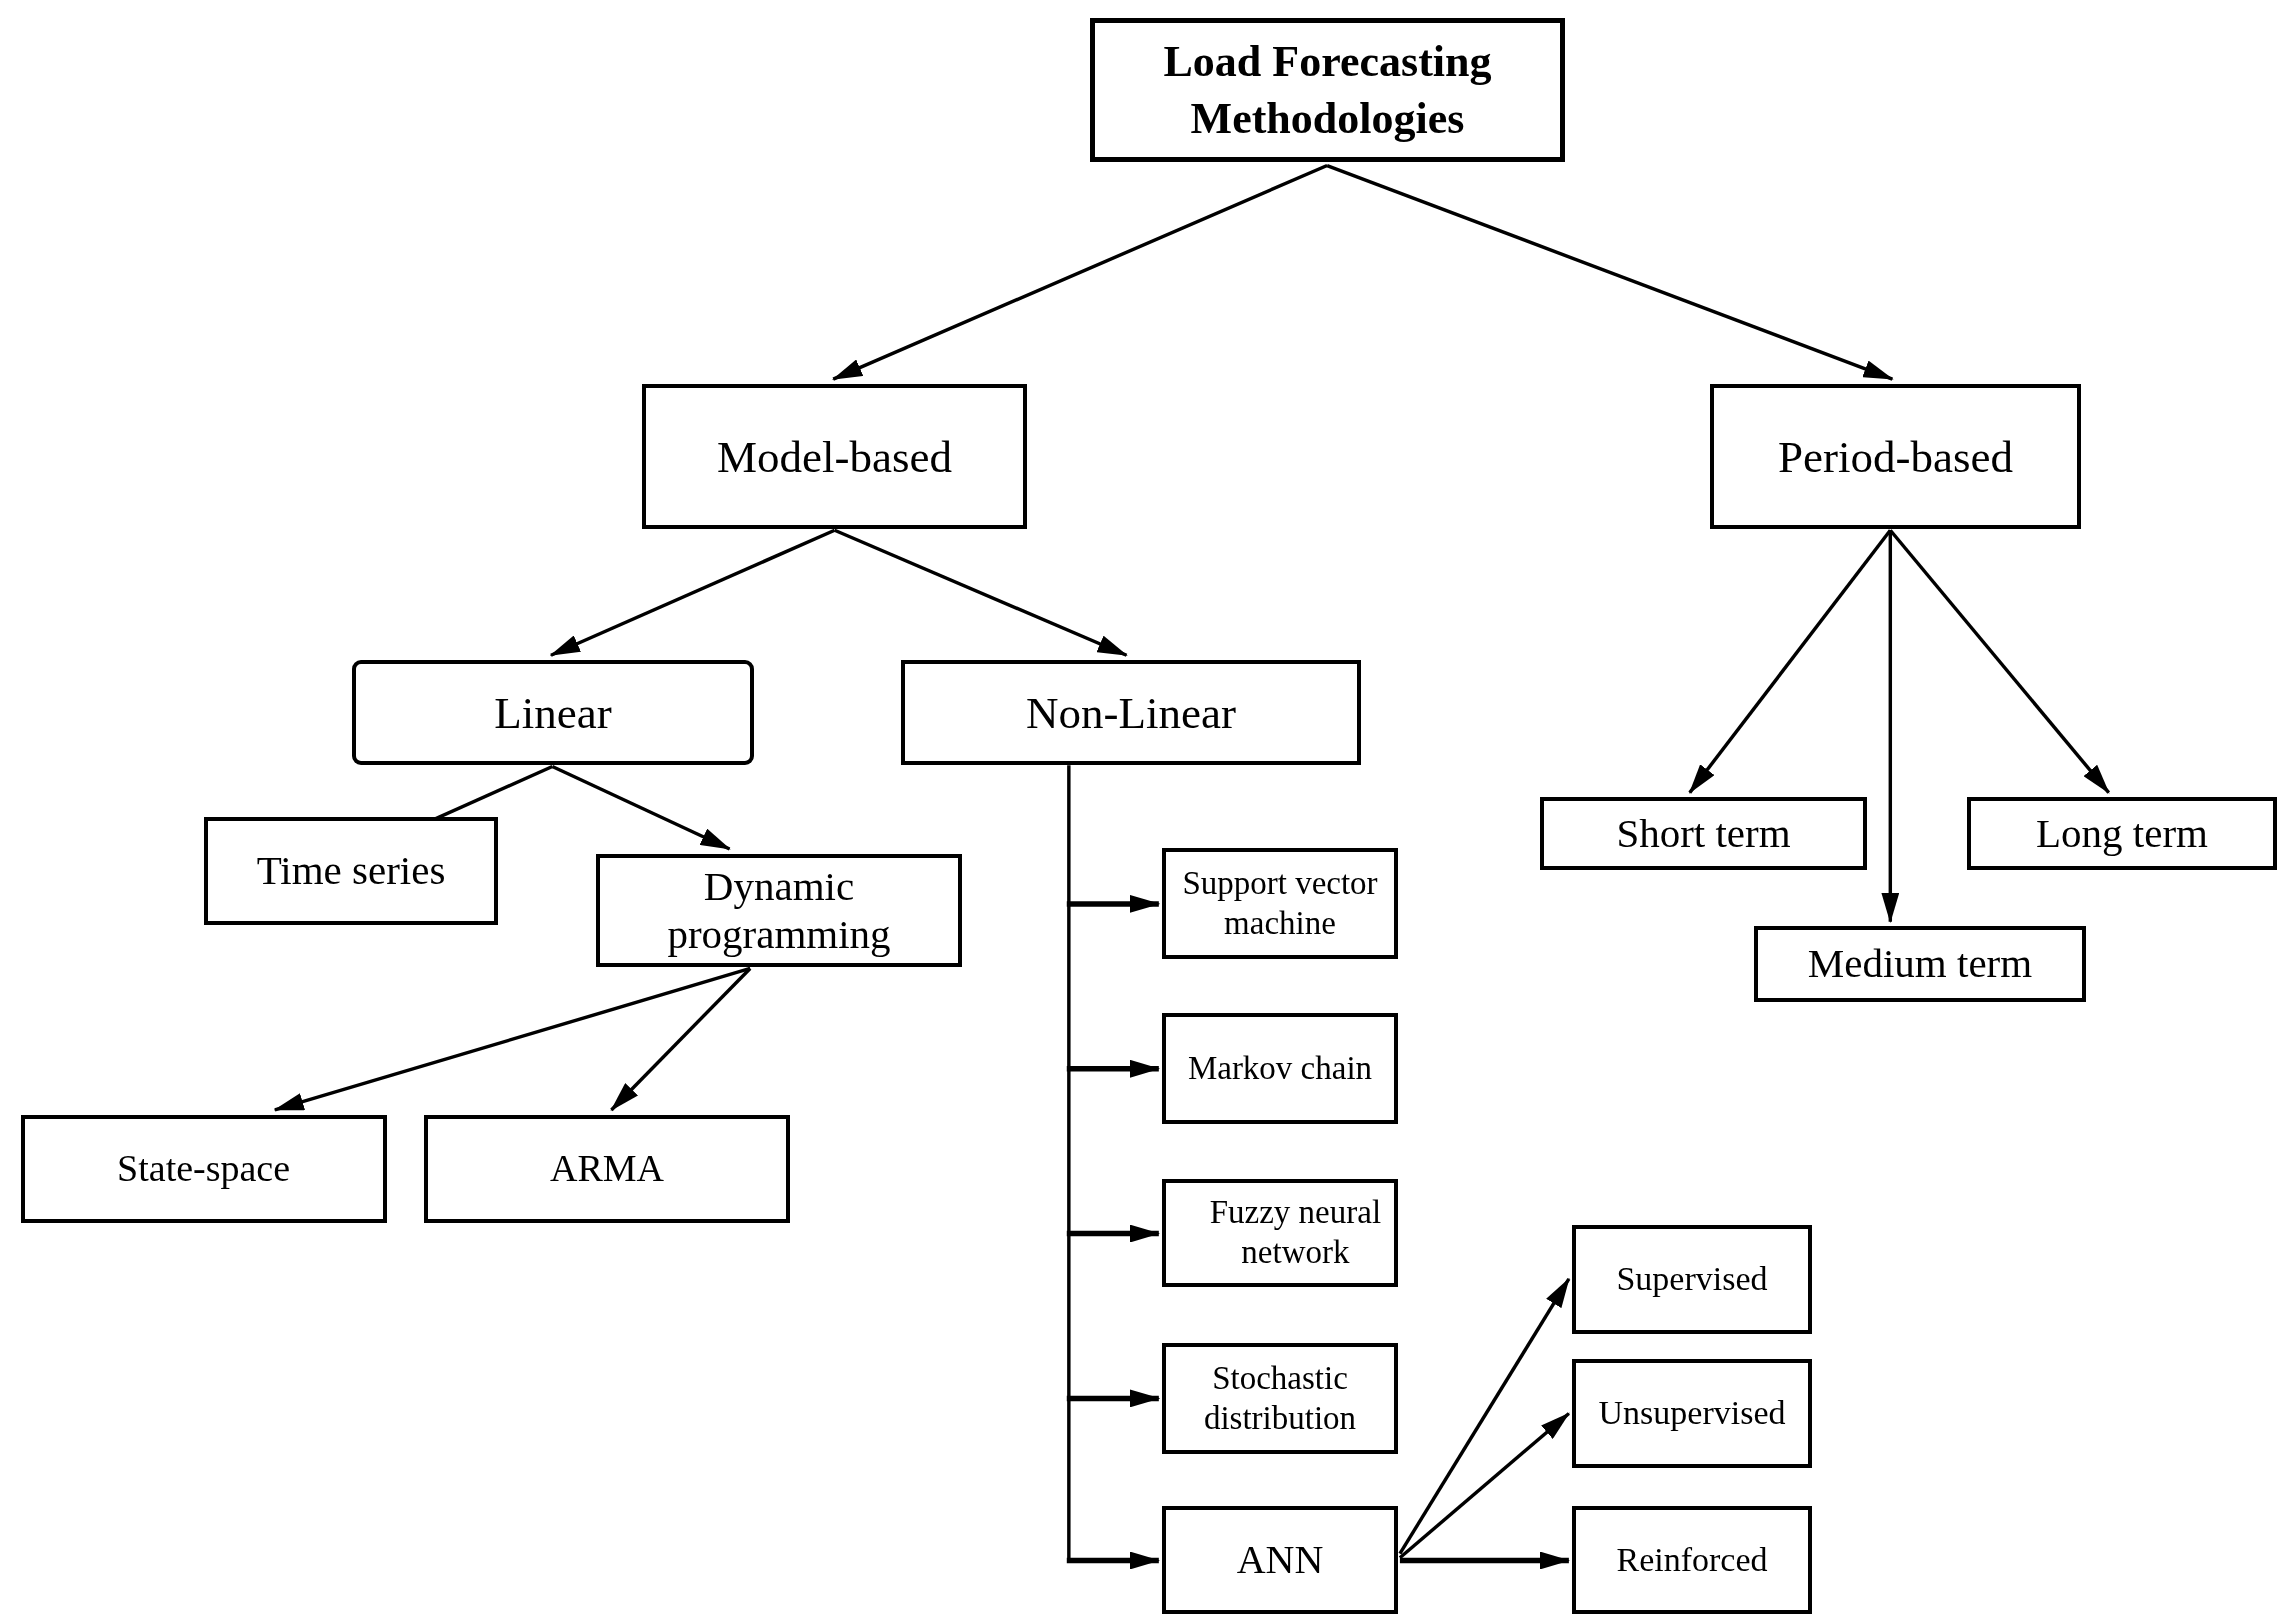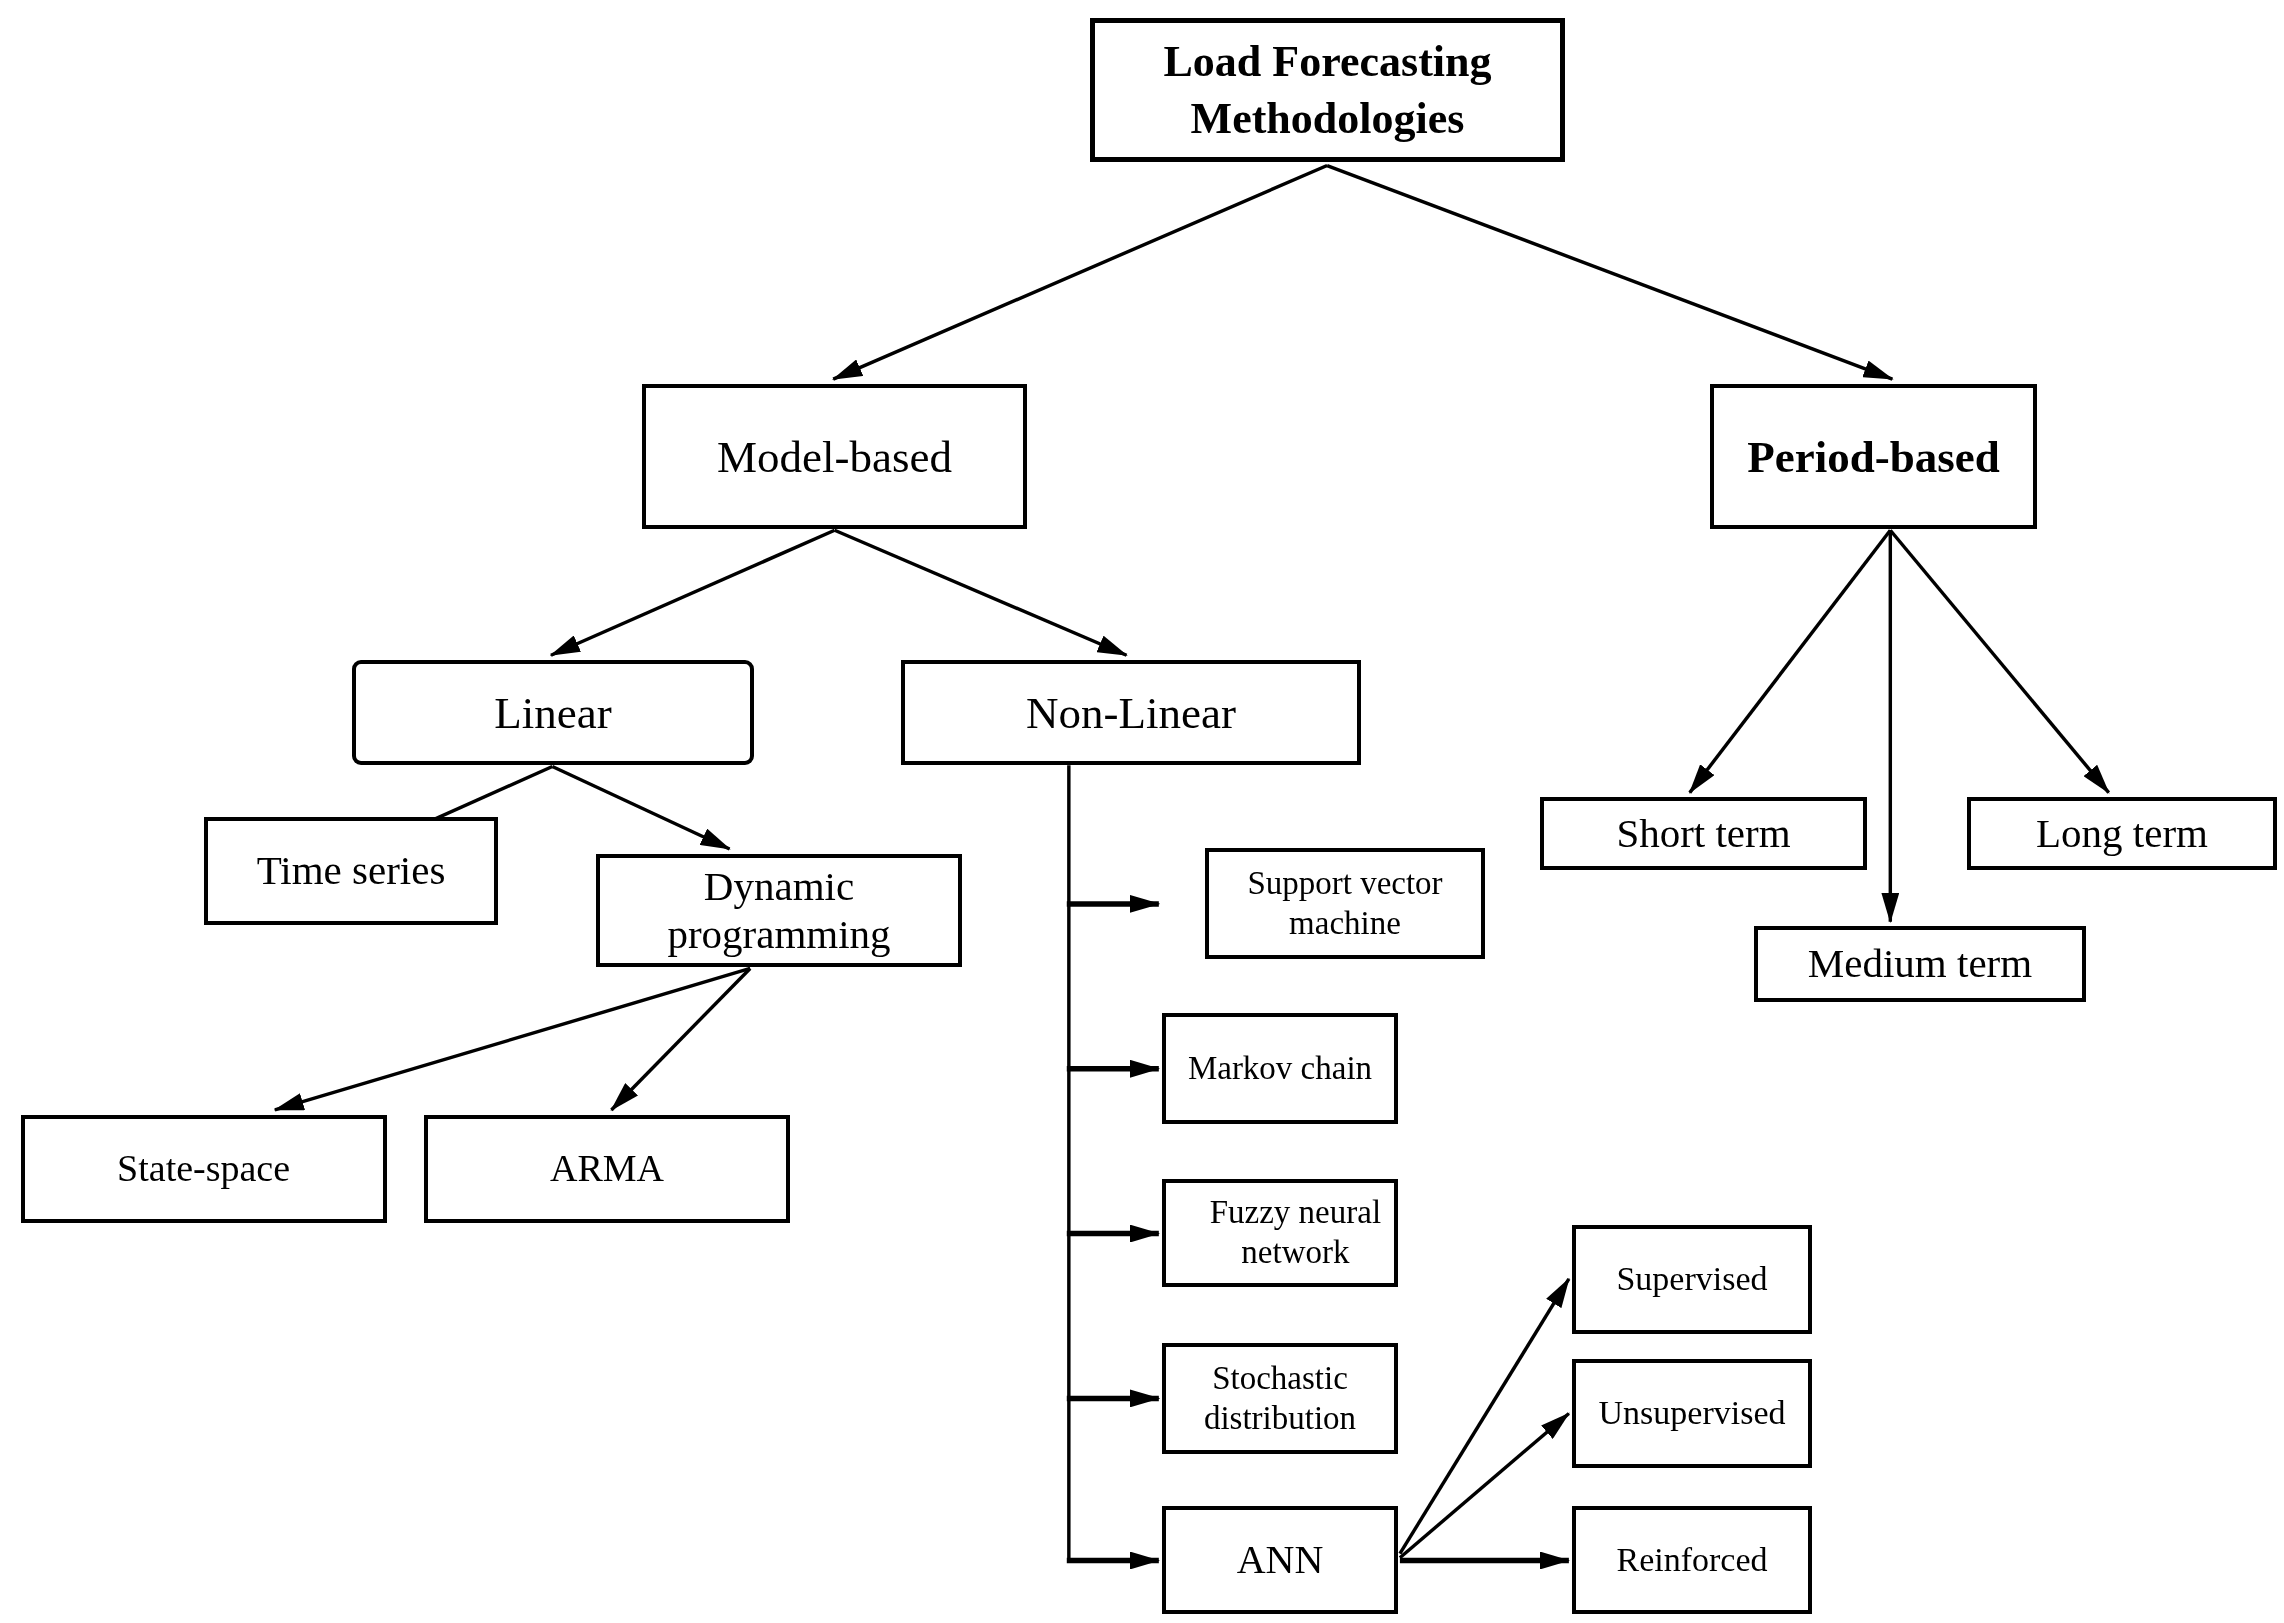--- a/index.html
+++ b/index.html
@@ -29,28 +29,28 @@
     background: #ffffff;
     display: flex;
     align-items: center;
     justify-content: center;
     text-align: center;
     line-height: 1.2;
     padding: 2.7px 8.2px;
   }
   .n-root          { left:1090px; top:18px;   width:475px; height:144px; font-size:44px; font-weight:bold; border-width:5.5px; line-height:1.3; }
   .n-model         { left:642px;  top:384px;  width:385px; height:145px; font-size:45px; }
-  .n-period        { left:1710px; top:384px;  width:327px; height:145px; font-size:45px;font-weight:bold; }
+  .n-period        { left:1710px; top:384px;  width:371px; height:145px; font-size:45px; }
   .n-linear        { left:352px;  top:660px;  width:402px; height:105px; font-size:45px;border-radius:9px; }
   .n-nonlinear     { left:901px; top:660px;  width:460px; height:105px; font-size:45px; }
   .n-timeseries    { left:204px;  top:817px; width:294px; height:108px; font-size:41px; }
   .n-dynprog       { left:572px;  top:854px; width:366px; height:113px; font-size:41px; line-height:1.15;margin-left:24px; }
   .n-statespace    { left:20.6px;   top:1115px; width:366px; height:108px; font-size:38px; }
   .n-arma          { left:424px;  top:1115px; width:366px; height:108px; font-size:38px; }
-  .n-svm           { left:1162px; top:848px; width:280px; height:111px; font-size:33px; line-height:1.2;margin-left:43px; }
+  .n-svm           { left:1162px; top:848px; width:236px; height:111px; font-size:33px; line-height:1.2; }
   .n-markov        { left:1162px; top:1013px; width:236px; height:111px; font-size:33px; }
   .n-fuzzy         { left:1162px; top:1179px; width:236px; height:108px; font-size:33px; line-height:1.2;padding-left:39px; }
   .n-stochastic    { left:1162px; top:1343px; width:236px; height:111px; font-size:33px; line-height:1.2; }
   .n-ann           { left:1162px; top:1506px; width:236px; height:108px; font-size:40px; }
   .n-supervised    { left:1572px; top:1225px; width:240px; height:109px; font-size:34px; }
   .n-unsupervised  { left:1572px; top:1359px; width:240px; height:109px; font-size:34px; }
   .n-reinforced    { left:1572px; top:1506px; width:240px; height:108px; font-size:34px; }
   .n-short         { left:1540px; top:797px; width:327px; height:73px; font-size:41px; border-width:4.1px; }
   .n-long          { left:1967px; top:797px; width:310px; height:73px; font-size:41px; border-width:4.1px; }
   .n-medium        { left:1754px; top:926px; width:332px; height:76px; font-size:41px; border-width:4.1px; }

